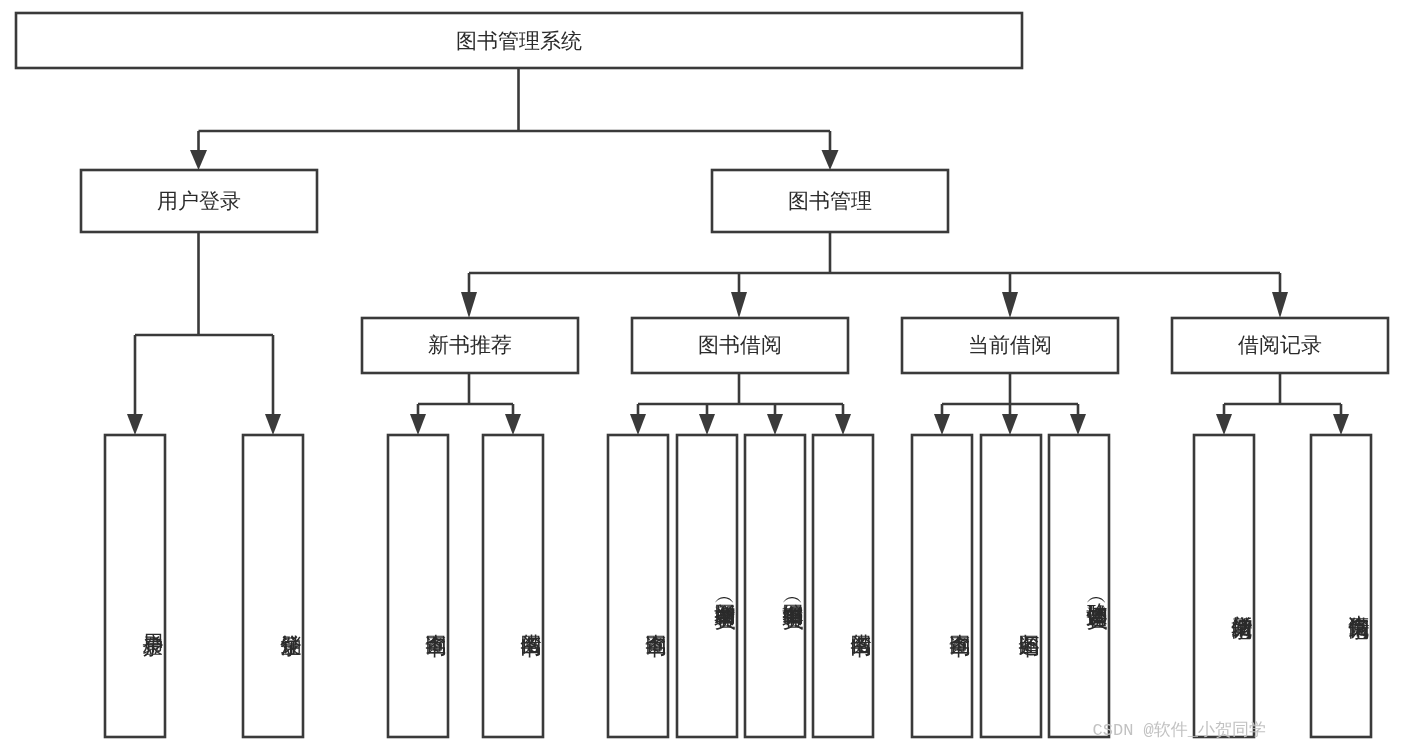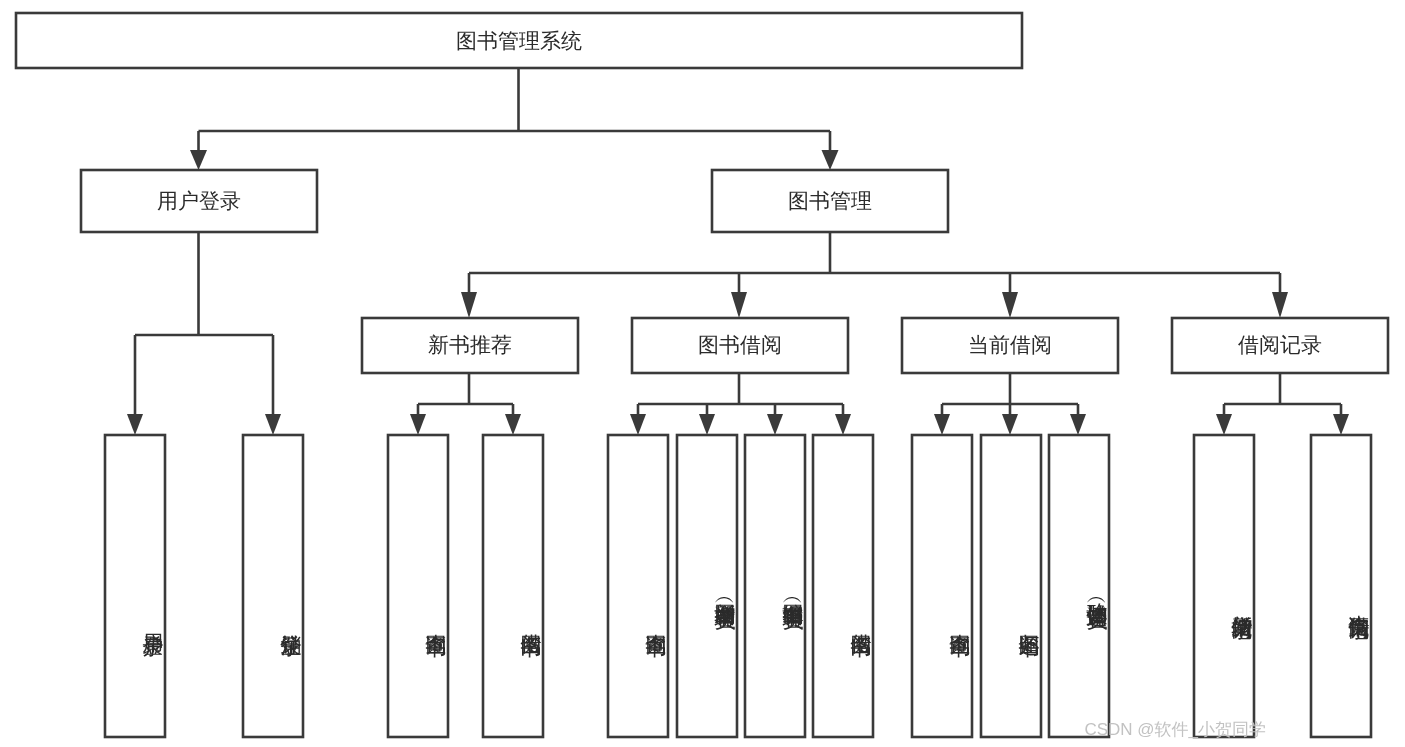--- a/index.html
+++ b/index.html
@@ -64,21 +64,21 @@
     justify-content: center;
     white-space: nowrap;
     pointer-events: none;
   }
   .watermark {
     position: absolute;
     right: 10px;
     bottom: 6px;
     color: #c2c2c2;
     font-size: 17px;
-    font-family: Liberation Sans, sans-serif;
+    font-family: Liberation Mono, monospace;
     white-space: nowrap;
   }
 </style>
 </head>
 <body>
 
 <div id="diagram-root">
 
   <svg id="tree-svg" viewBox="0 0 1405 747">
 

